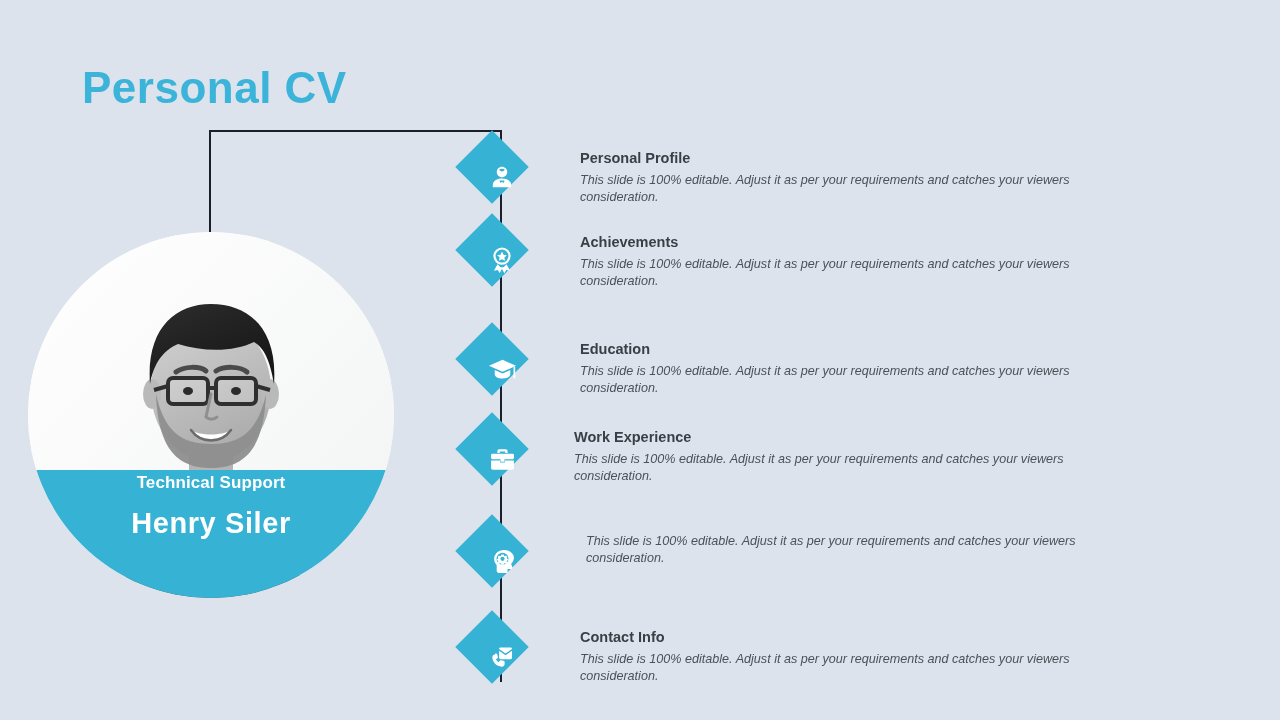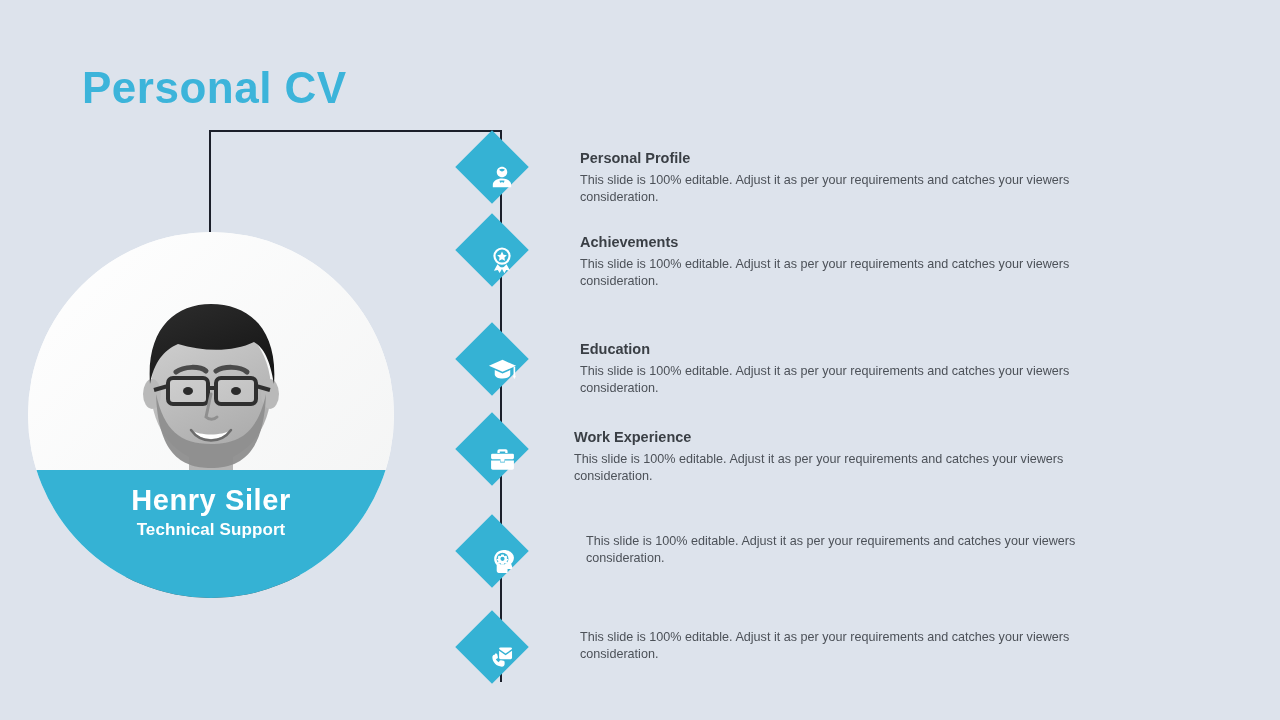--- a/index.html
+++ b/index.html
@@ -140,20 +140,21 @@
   }
   .tl-heading {
     font-size: 14.5px;
     font-weight: bold;
     color: #3a3f45;
     line-height: 1.2;
     margin-bottom: 5px;
   }
   .tl-body {
     font-size: 12.6px;
+    font-style: italic;
     color: #4c5158;
     line-height: 1.32;
   }
 
   
   #tl-item-0 { top: 141px; }
   #tl-item-1 { top: 224px; }
   #tl-item-2 { top: 333px; }
   #tl-item-3 { top: 423px; }
   #tl-item-4 { top: 525px; }
@@ -230,22 +231,22 @@
         <ellipse cx="160" cy="159" rx="5" ry="4" fill="#2b2b2b"></ellipse>
         <ellipse cx="208" cy="159" rx="5" ry="4" fill="#2b2b2b"></ellipse>
 
         <path d="M183 162 L178 185 C181 188 186 188 189 185" stroke="#8f8f8f" stroke-width="3" fill="none" stroke-linecap="round"></path>
 
         <path d="M163 198 C173 210 193 210 203 198 C194 204 172 204 163 198 Z" fill="#ffffff"></path>
         <path d="M163 198 C173 212 193 212 203 198" stroke="#6b6b6b" stroke-width="2.5" fill="none" stroke-linecap="round"></path>
       </svg>
     </div>
     <div id="profile-name-band">
+      <div id="profile-role">Technical Support</div>
       <div id="profile-name">Henry Siler</div>
-      <div id="profile-role">Technical Support</div>
     </div>
   </div>
 
   <div class="tl-item" id="tl-item-0">
     <div class="tl-diamond"></div>
     <div class="tl-iconwrap">
       <svg width="30" height="30" viewBox="0 0 32 32" aria-hidden="true">
         <path d="M16 5c-3.1 0-5.6 2.5-5.6 5.6 0 3.1 2.5 5.6 5.6 5.6s5.6-2.5 5.6-5.6C21.6 7.5 19.1 5 16 5zm0 2.2c1.1 0 2.2.3 3 .9-.4 1.1-1.6 1.9-3 1.9s-2.6-.8-3-1.9c.8-.6 1.9-.9 3-.9z"></path>
         <path d="M16 17.6c-5.4 0-9.8 2.9-9.8 6.6V27h19.6v-2.8c0-3.7-4.4-6.6-9.8-6.6zm0 2.2c1 0 2 .1 2.9.3l-1.5 2.4-1.4-1.4-1.4 1.4-1.5-2.4c.9-.2 1.9-.3 2.9-.3z"></path>
         <rect x="18.6" y="23.4" width="4.4" height="1.5" rx="0.7"></rect>
@@ -322,17 +323,18 @@
   <div class="tl-item" id="tl-item-5">
     <div class="tl-diamond"></div>
     <div class="tl-iconwrap">
       <svg width="30" height="30" viewBox="0 0 32 32" aria-hidden="true">
         <path d="M8.6 13.2c-1.6 0-2.9 1.3-2.9 2.9 0 5.6 4.6 10.2 10.2 10.2 1.6 0 2.9-1.3 2.9-2.9v-2a1.4 1.4 0 0 0-1.1-1.4l-2.8-.6a1.4 1.4 0 0 0-1.5.7l-.8 1.5a8.7 8.7 0 0 1-3.2-3.2l1.5-.8c.6-.3.9-.9.7-1.5l-.6-2.8a1.4 1.4 0 0 0-1.4-1.1h-1z"></path>
         <path d="M14.4 5.8a1.5 1.5 0 0 0-1.5 1.5v.2l6.9 4.7 6.9-4.7v-.2a1.5 1.5 0 0 0-1.5-1.5H14.4z"></path>
         <path d="M12.9 9.4v7.4c0 .8.7 1.5 1.5 1.5h10.8c.8 0 1.5-.7 1.5-1.5V9.4l-6.9 4.6-6.9-4.6z"></path>
       </svg>
     </div>
     <div class="tl-text">
+      <div class="tl-heading">Contact Info</div>
       <div class="tl-body">This slide is 100% editable. Adjust it as per your requirements and catches your viewers consideration.</div>
     </div>
   </div>
 
 </div>
 
 </body></html>

